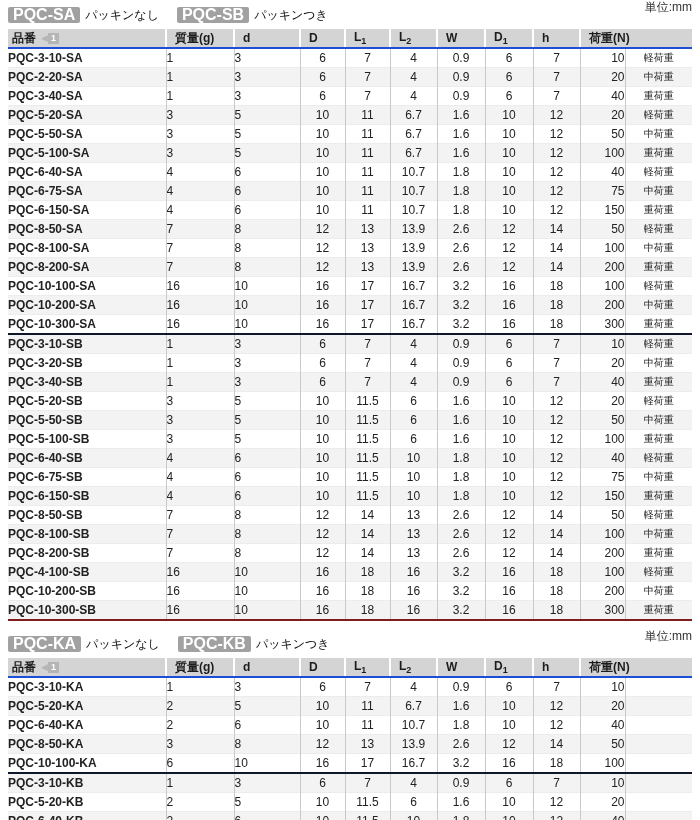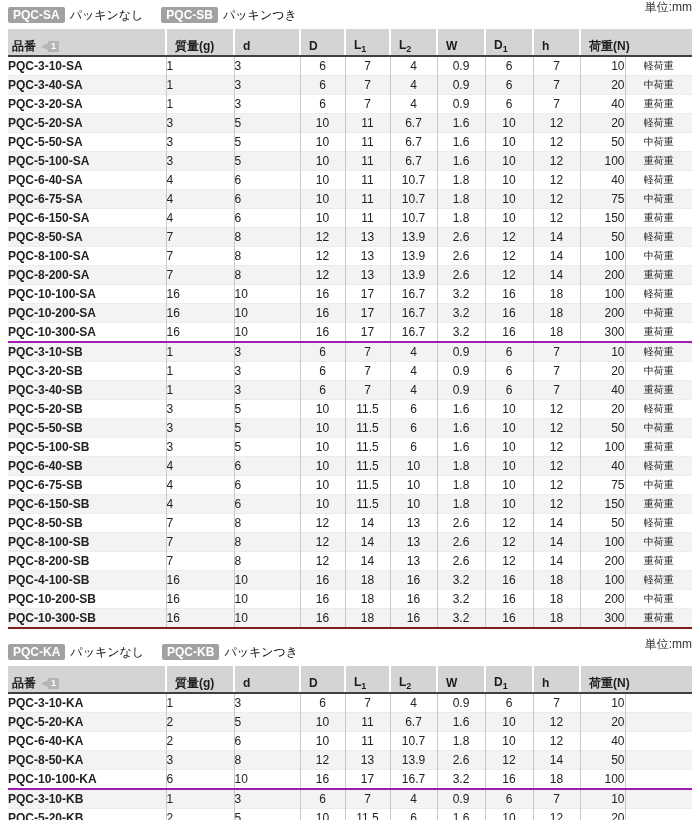--- a/index.html
+++ b/index.html
@@ -10,60 +10,60 @@
   }
   .page{padding:4px 8px 0 8px;}
   .table-block{margin:0;}
   .table-block.second{margin-top:14px;}
   .legend-row{
     position:relative;display:flex;align-items:center;
     height:18px;margin:2px 0 5px 0;
   }
   .badge{
     display:inline-block;background:#a1a1a1;color:#fff;
-    font-weight:bold;font-size:12px;line-height:16px;
+    font-weight:bold;font-size:16px;line-height:16px;
     padding:0 5px;border-radius:2px;
   }
   .legend-label{
     font-weight:normal;font-size:12px;color:#111;
     margin:0 18px 0 5px;
   }
   .unit{
     position:absolute;right:0;bottom:8px;
     font-size:12px;color:#333;font-weight:normal;
   }
   table.spec{
     border-collapse:collapse;table-layout:fixed;
     width:684px;font-size:12px;
   }
   table.spec thead th{
     background:#d4d4d4;height:18px;
     font-weight:bold;font-size:12px;color:#1c1c1c;
-    text-align:left;padding:8px 0 0 8px;
-    border-left:2px solid #fff;border-bottom:2px solid #404040;
+    text-align:left;padding:0 0 0 8px;
+    border-left:2px solid #fff;border-bottom:2px solid #1d4ed8;
     white-space:nowrap;overflow:hidden;
   }
   table.spec thead th.h-part{border-left:none;padding-left:4px;}
   table.spec thead th sub{font-size:9px;}
   .callout{display:inline-block;margin-left:5px;white-space:nowrap;}
   .callout .tri{color:#b5b5b5;font-size:9px;vertical-align:1px;}
   .callout .box{
     display:inline-block;background:#b5b5b5;color:#fff;
     font-size:9px;font-weight:bold;line-height:11px;
     width:11px;text-align:center;vertical-align:1px;
   }
   table.spec tbody td{
     height:18px;padding:0;
     border-left:1px solid #c9c9c9;border-top:1px solid #ececec;
     white-space:nowrap;overflow:hidden;
   }
   table.spec tbody td:first-child{border-left:none;margin-left:48px;}
   table.spec tbody tr:nth-child(odd){background:#fff;}
   table.spec tbody tr:nth-child(even){background:#f3f3f3;}
-  table.spec tbody tr.section-start td{border-top:2px solid #a21caf;}
+  table.spec tbody tr.section-start td{border-top:2px solid #0f172a;}
   table.spec tbody tr:last-child td{border-bottom:2px solid #7f1d1d;}
   td.c-part{font-weight:bold;padding-left:4px;font-size:12px;}
   td.c-l8{padding-left:8px;text-align:left;}
   td.c-l14{padding-left:14px;text-align:left;}
   td.c-c{text-align:center;}
   td.c-r{text-align:right;padding-right:14px;}
   td.c-cls{padding-left:5px;font-size:10px;color:#222;text-align:center;}
 </style>
 </head>
 <body>
@@ -114,34 +114,34 @@
             <td class="c-c">6</td>
             <td class="c-c">7</td>
             <td class="c-c">4</td>
             <td class="c-c">0.9</td>
             <td class="c-c">6</td>
             <td class="c-c">7</td>
             <td class="c-r">10</td>
             <td class="c-cls">軽荷重</td>
           </tr>
           <tr>
+            <td class="c-part">PQC-2-20-SA</td>
+            <td class="c-l8">1</td>
+            <td class="c-l14">3</td>
+            <td class="c-c">6</td>
+            <td class="c-c">7</td>
+            <td class="c-c">4</td>
+            <td class="c-c">0.9</td>
+            <td class="c-c">6</td>
+            <td class="c-c">7</td>
+            <td class="c-r">20</td>
+            <td class="c-cls">中荷重</td>
+          </tr>
+          <tr>
             <td class="c-part">PQC-3-40-SA</td>
-            <td class="c-l8">1</td>
-            <td class="c-l14">3</td>
-            <td class="c-c">6</td>
-            <td class="c-c">7</td>
-            <td class="c-c">4</td>
-            <td class="c-c">0.9</td>
-            <td class="c-c">6</td>
-            <td class="c-c">7</td>
-            <td class="c-r">20</td>
-            <td class="c-cls">中荷重</td>
-          </tr>
-          <tr>
-            <td class="c-part">PQC-3-20-SA</td>
             <td class="c-l8">1</td>
             <td class="c-l14">3</td>
             <td class="c-c">6</td>
             <td class="c-c">7</td>
             <td class="c-c">4</td>
             <td class="c-c">0.9</td>
             <td class="c-c">6</td>
             <td class="c-c">7</td>
             <td class="c-r">40</td>
             <td class="c-cls">重荷重</td>

